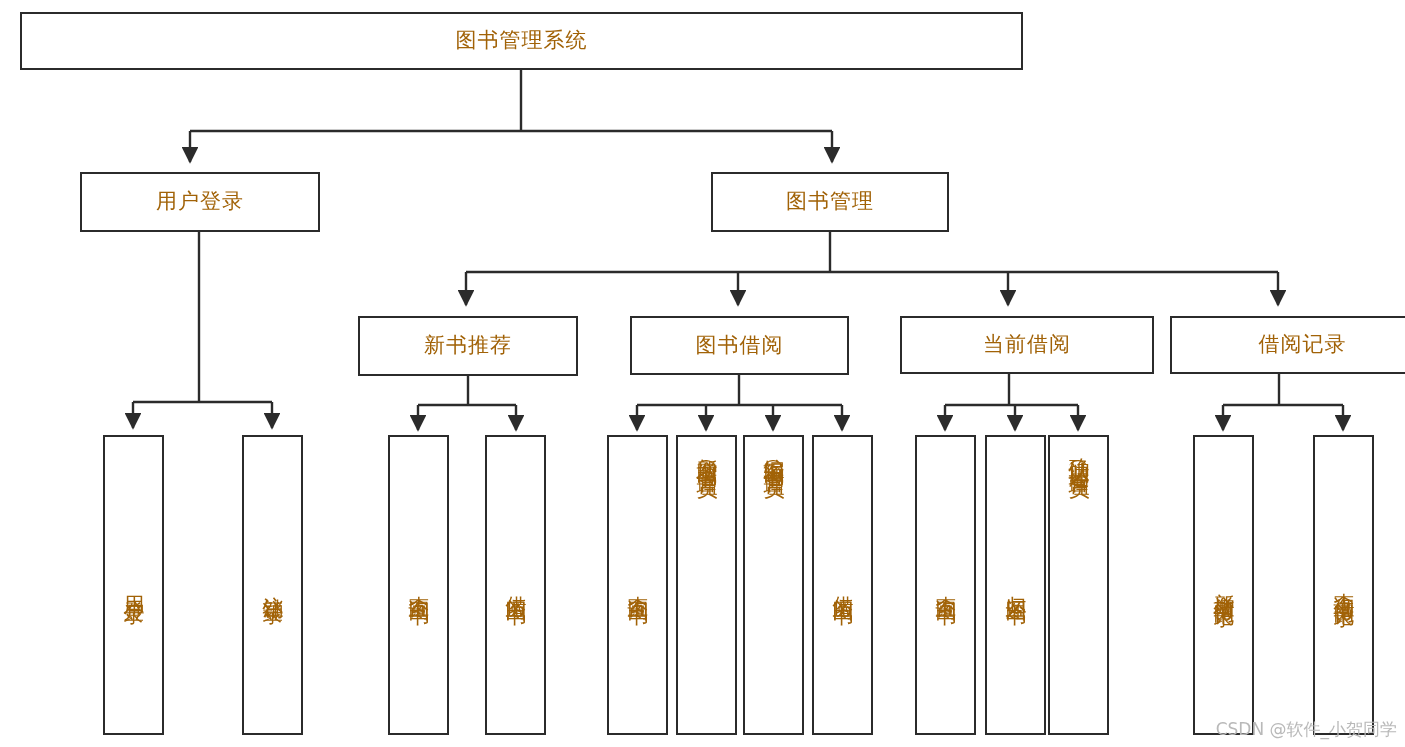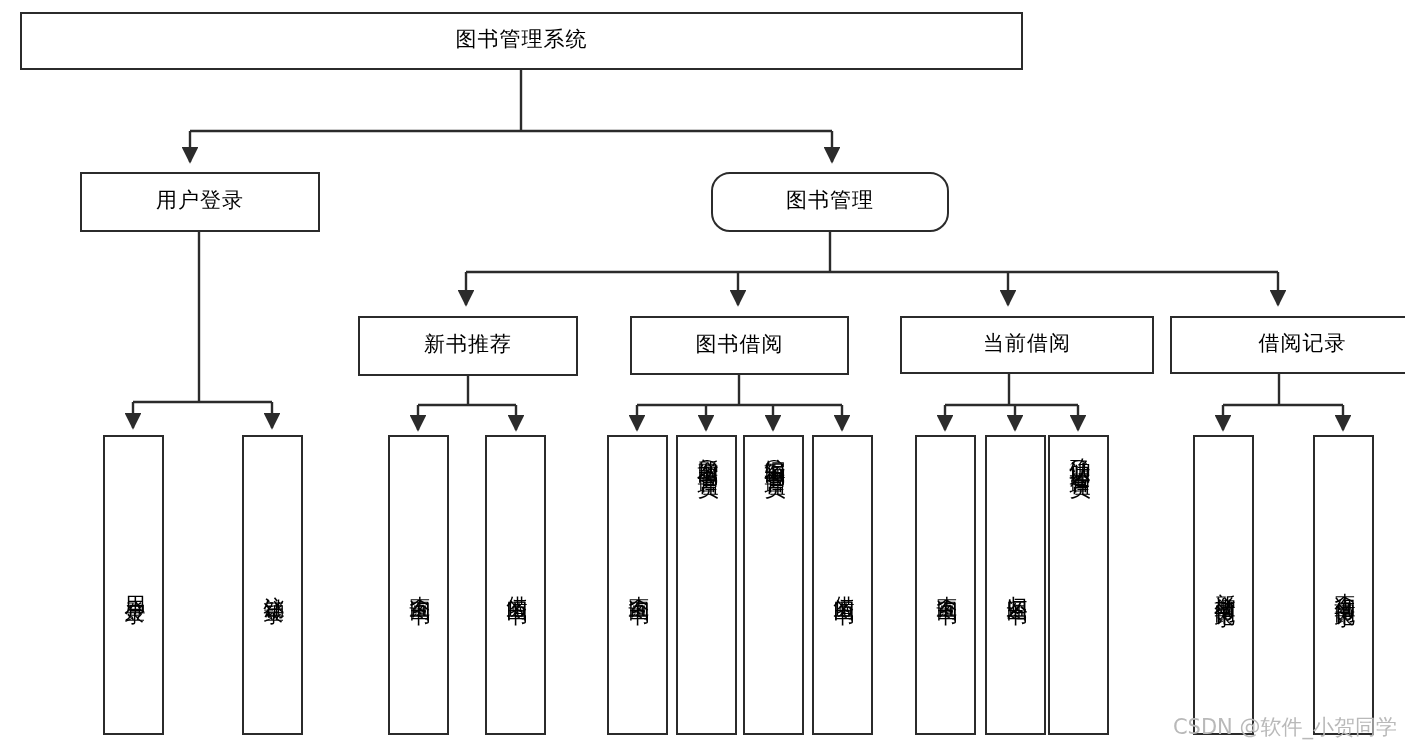--- a/index.html
+++ b/index.html
@@ -35,22 +35,21 @@
     align-items: center;
     justify-content: center;
     color: #1a1a1a;
     z-index: 2;
   }
   .node .label {
     display: block;
     text-align: center;
     line-height: 1.12;
     white-space: nowrap;
-    color: #000000;
-    font-family: Liberation Mono, monospace;
+    color: #a16207;
   }
   
   .node.horiz .label {
     font-size: 21px;
     letter-spacing: 1px;
   }
   
   .node.vert {
     align-items: flex-start;
     justify-content: center;
@@ -65,21 +64,21 @@
     white-space: nowrap;
   }
   .node.vert.mid {
     align-items: center;
     padding-top: 0;
   }
   #watermark {
     position: absolute;
     right: 8px;
     bottom: 6px;
-    font-size: 21px;
+    font-size: 17px;
     color: #b9b9b9;
     white-space: nowrap;
     z-index: 3;
     font-family: "DejaVu Sans", "Liberation Sans", sans-serif;
   }
 </style>
 </head>
 <body>
 
 <div id="canvas">
@@ -135,21 +134,21 @@
   </svg>
 
   <div class="node horiz" style="left:20px; top:12px; width:1003px; height:58px;">
     <span class="label">图书管理系统</span>
   </div>
 
   <div class="node horiz" style="left:80px; top:172px; width:240px; height:60px;">
     <span class="label">用户登录</span>
   </div>
 
-  <div class="node horiz" style="left:711px; top:172px; width:238px; height:60px;border-radius:19px;">
+  <div class="node horiz" style="left:711px; top:172px; width:238px; height:60px;">
     <span class="label">图书管理</span>
   </div>
 
   <div class="node horiz" style="left:358px; top:316px; width:220px; height:60px;">
     <span class="label">新书推荐</span>
   </div>
 
   <div class="node horiz" style="left:630px; top:316px; width:219px; height:59px;">
     <span class="label">图书借阅</span>
   </div>

